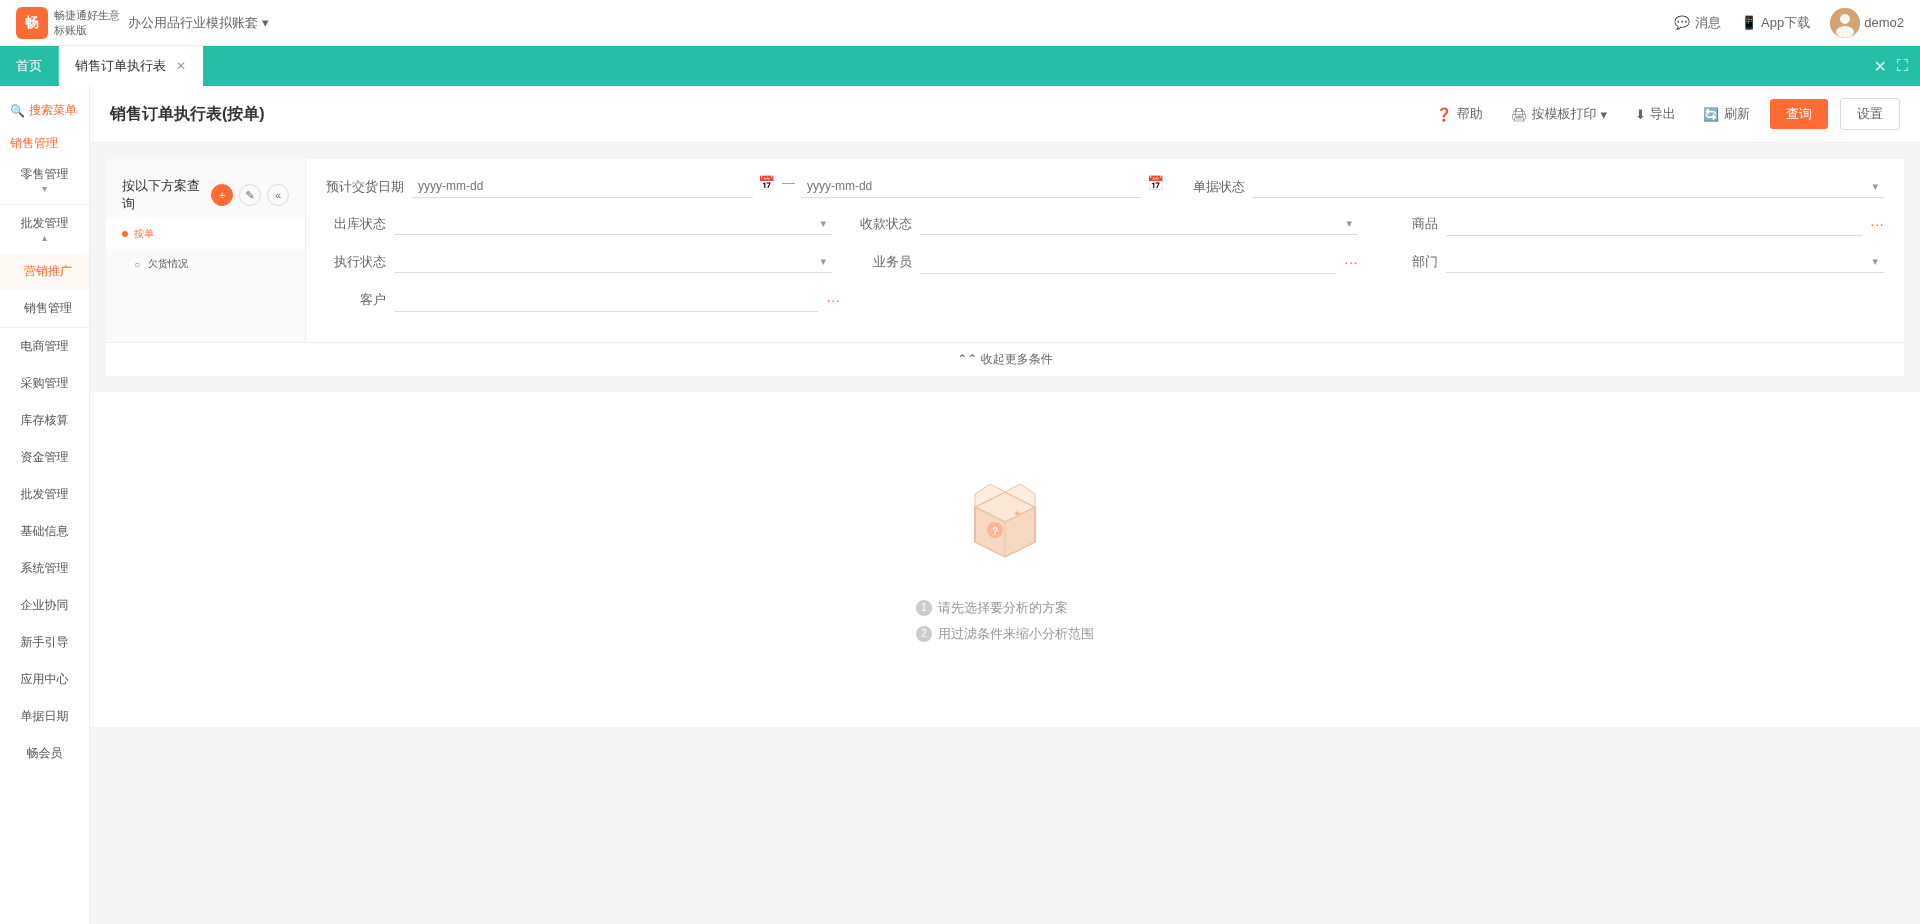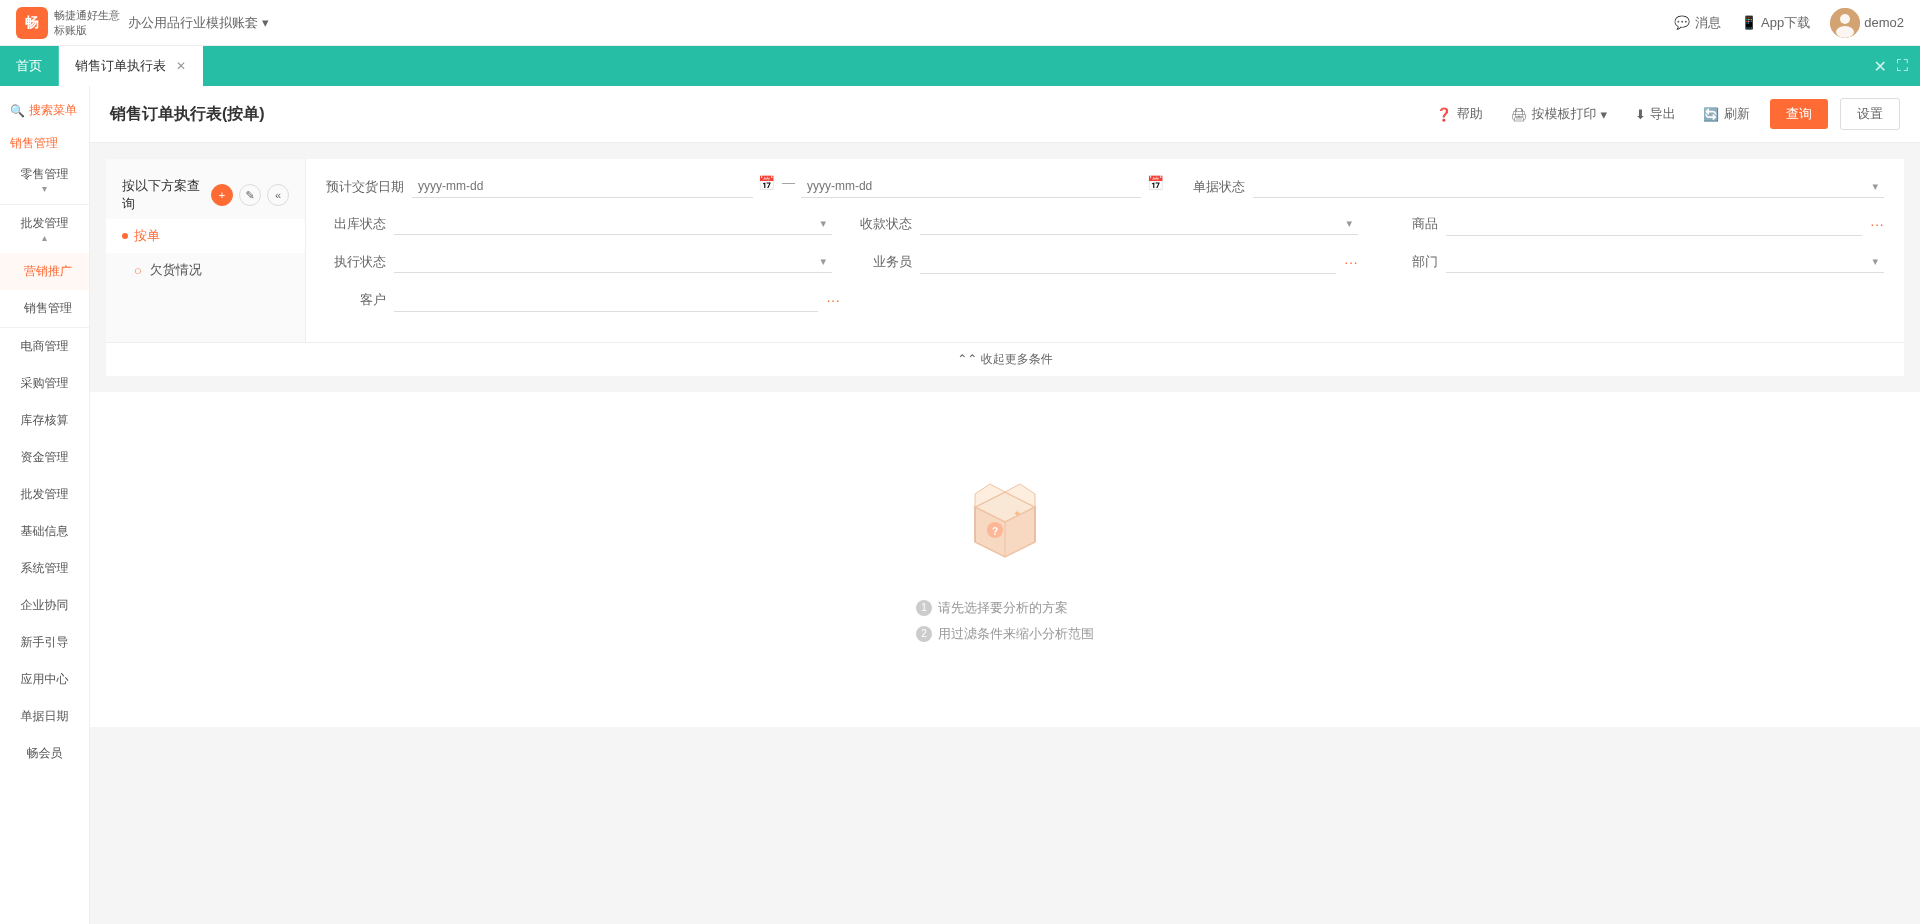--- a/index.html
+++ b/index.html
@@ -138,21 +138,21 @@
       justify-content: space-between;
       font-size: 12px;
       color: #666;
     }
     .filter-scheme-header span { font-size: 13px; color: #333; }
     .scheme-icons { display: flex; gap: 6px; }
     .scheme-icon { width: 22px; height: 22px; border-radius: 50%; border: 1px solid #ddd; display: flex; align-items: center; justify-content: center; font-size: 11px; cursor: pointer; color: #666; }
     .scheme-icon.orange { background: #ff6b35; color: white; border-color: #ff6b35; }
     .scheme-item {
       padding: 8px 16px;
-      font-size: 13px;
+      font-size: 10px;
       color: #555;
       cursor: pointer;
       display: flex;
       align-items: center;
       gap: 6px;
     }
     .scheme-item.active { color: #ff6b35; background: #fff; }
     .scheme-item .dot { width: 6px; height: 6px; border-radius: 50%; background: #ff6b35; }
 
     

